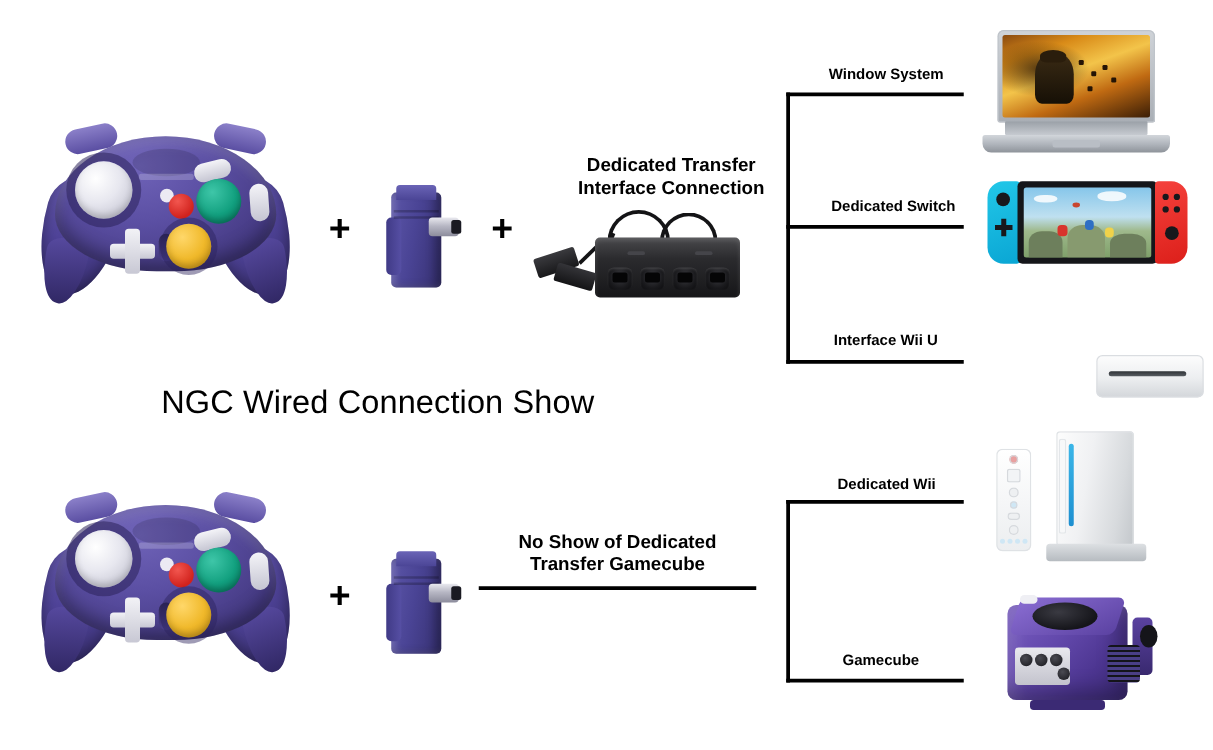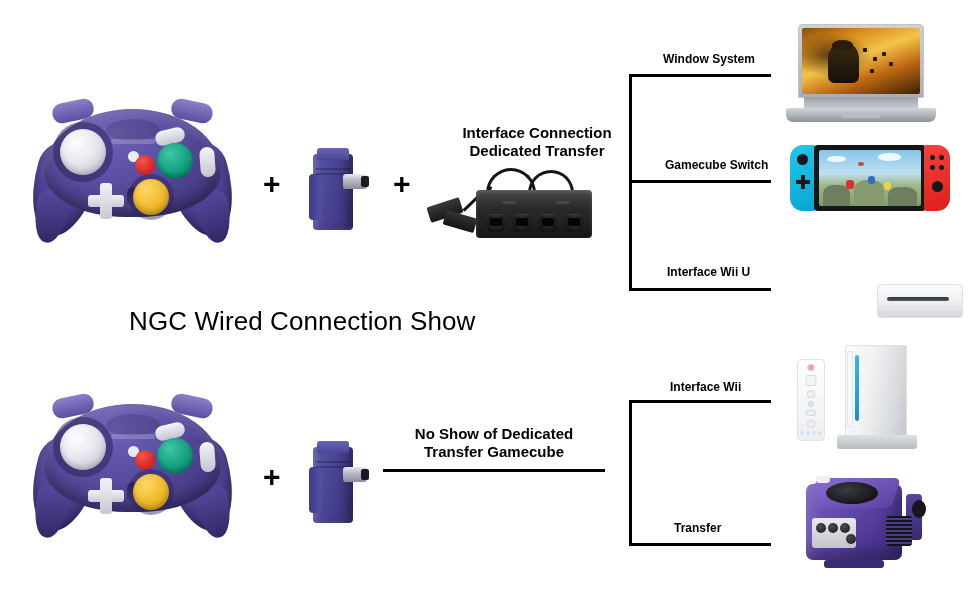--- a/index.html
+++ b/index.html
@@ -241,22 +241,22 @@
     <div class="clip"></div>
     <div class="ridge" style="top:20px;"></div>
     <div class="ridge" style="top:25px;"></div>
     <div class="barrel"></div>
     <div class="tip"></div>
   </div>
 
   <div class="abs plus" style="left:393px;top:169px;">+</div>
 
   <div class="abs headline" style="left:428px;top:124px;width:218px;">
+    <div>Dedicated Transfer</div>
     <div>Interface Connection</div>
-    <div>Dedicated Transfer</div>
   </div>
 
   <div class="hub abs" style="left:424px;top:168px;">
     <div class="cable" style="left:62px;top:0;width:44px;height:24px;"></div>
     <div class="cable" style="left:104px;top:2px;width:40px;height:22px;"></div>
     <div class="lead" style="left:62px;top:18px;height:18px;transform:rotate(22deg);"></div>
     <div class="lead" style="left:46px;top:24px;height:22px;transform:rotate(46deg);"></div>
     <div class="box"></div>
     <div class="tabm" style="left:78px;"></div>
     <div class="tabm" style="left:132px;"></div>
@@ -275,21 +275,21 @@
     <div class="usb"></div>
     <div class="usb2"></div>
   </div>
 
   <div class="abs vline" style="left:629px;top:74px;height:217px;"></div>
   <div class="abs hline" style="left:629px;top:74px;width:142px;"></div>
   <div class="abs hline" style="left:629px;top:180px;width:142px;"></div>
   <div class="abs hline" style="left:629px;top:288px;width:142px;"></div>
 
   <div class="abs label" style="left:663px;top:52px;">Window System</div>
-  <div class="abs label" style="left:665px;top:158px;">Gamecube Switch</div>
+  <div class="abs label" style="left:665px;top:158px;">Dedicated Switch</div>
   <div class="abs label" style="left:667px;top:265px;">Interface Wii U</div>
 
   <div class="laptop abs" style="left:786px;top:24px;">
     <div class="lid">
       <div class="screen">
         <div class="smoke"></div>
         <div class="soldier"></div>
         <div class="helm"></div>
         <div class="deb" style="left:52%;top:30%;"></div>
         <div class="deb" style="left:60%;top:44%;"></div>
@@ -379,22 +379,22 @@
     <div>No Show of Dedicated</div>
     <div>Transfer Gamecube</div>
   </div>
 
   <div class="abs rule" style="left:383px;top:469px;width:222px;"></div>
 
   <div class="abs vline" style="left:629px;top:400px;height:146px;"></div>
   <div class="abs hline" style="left:629px;top:400px;width:142px;"></div>
   <div class="abs hline" style="left:629px;top:543px;width:142px;"></div>
 
-  <div class="abs label" style="left:670px;top:380px;">Interface Wii</div>
-  <div class="abs label" style="left:674px;top:521px;">Transfer</div>
+  <div class="abs label" style="left:670px;top:380px;">Dedicated Wii</div>
+  <div class="abs label" style="left:674px;top:521px;">Gamecube</div>
 
   <div class="wii abs" style="left:793px;top:345px;">
     <div class="unit">
       <div class="face"></div>
       <div class="disc"></div>
     </div>
     <div class="stand"></div>
     <div class="rem">
       <div class="rb" style="top:5px;width:7px;height:7px;background:#e8a0a0;"></div>
       <div class="rdp" style="top:16px;"></div>

